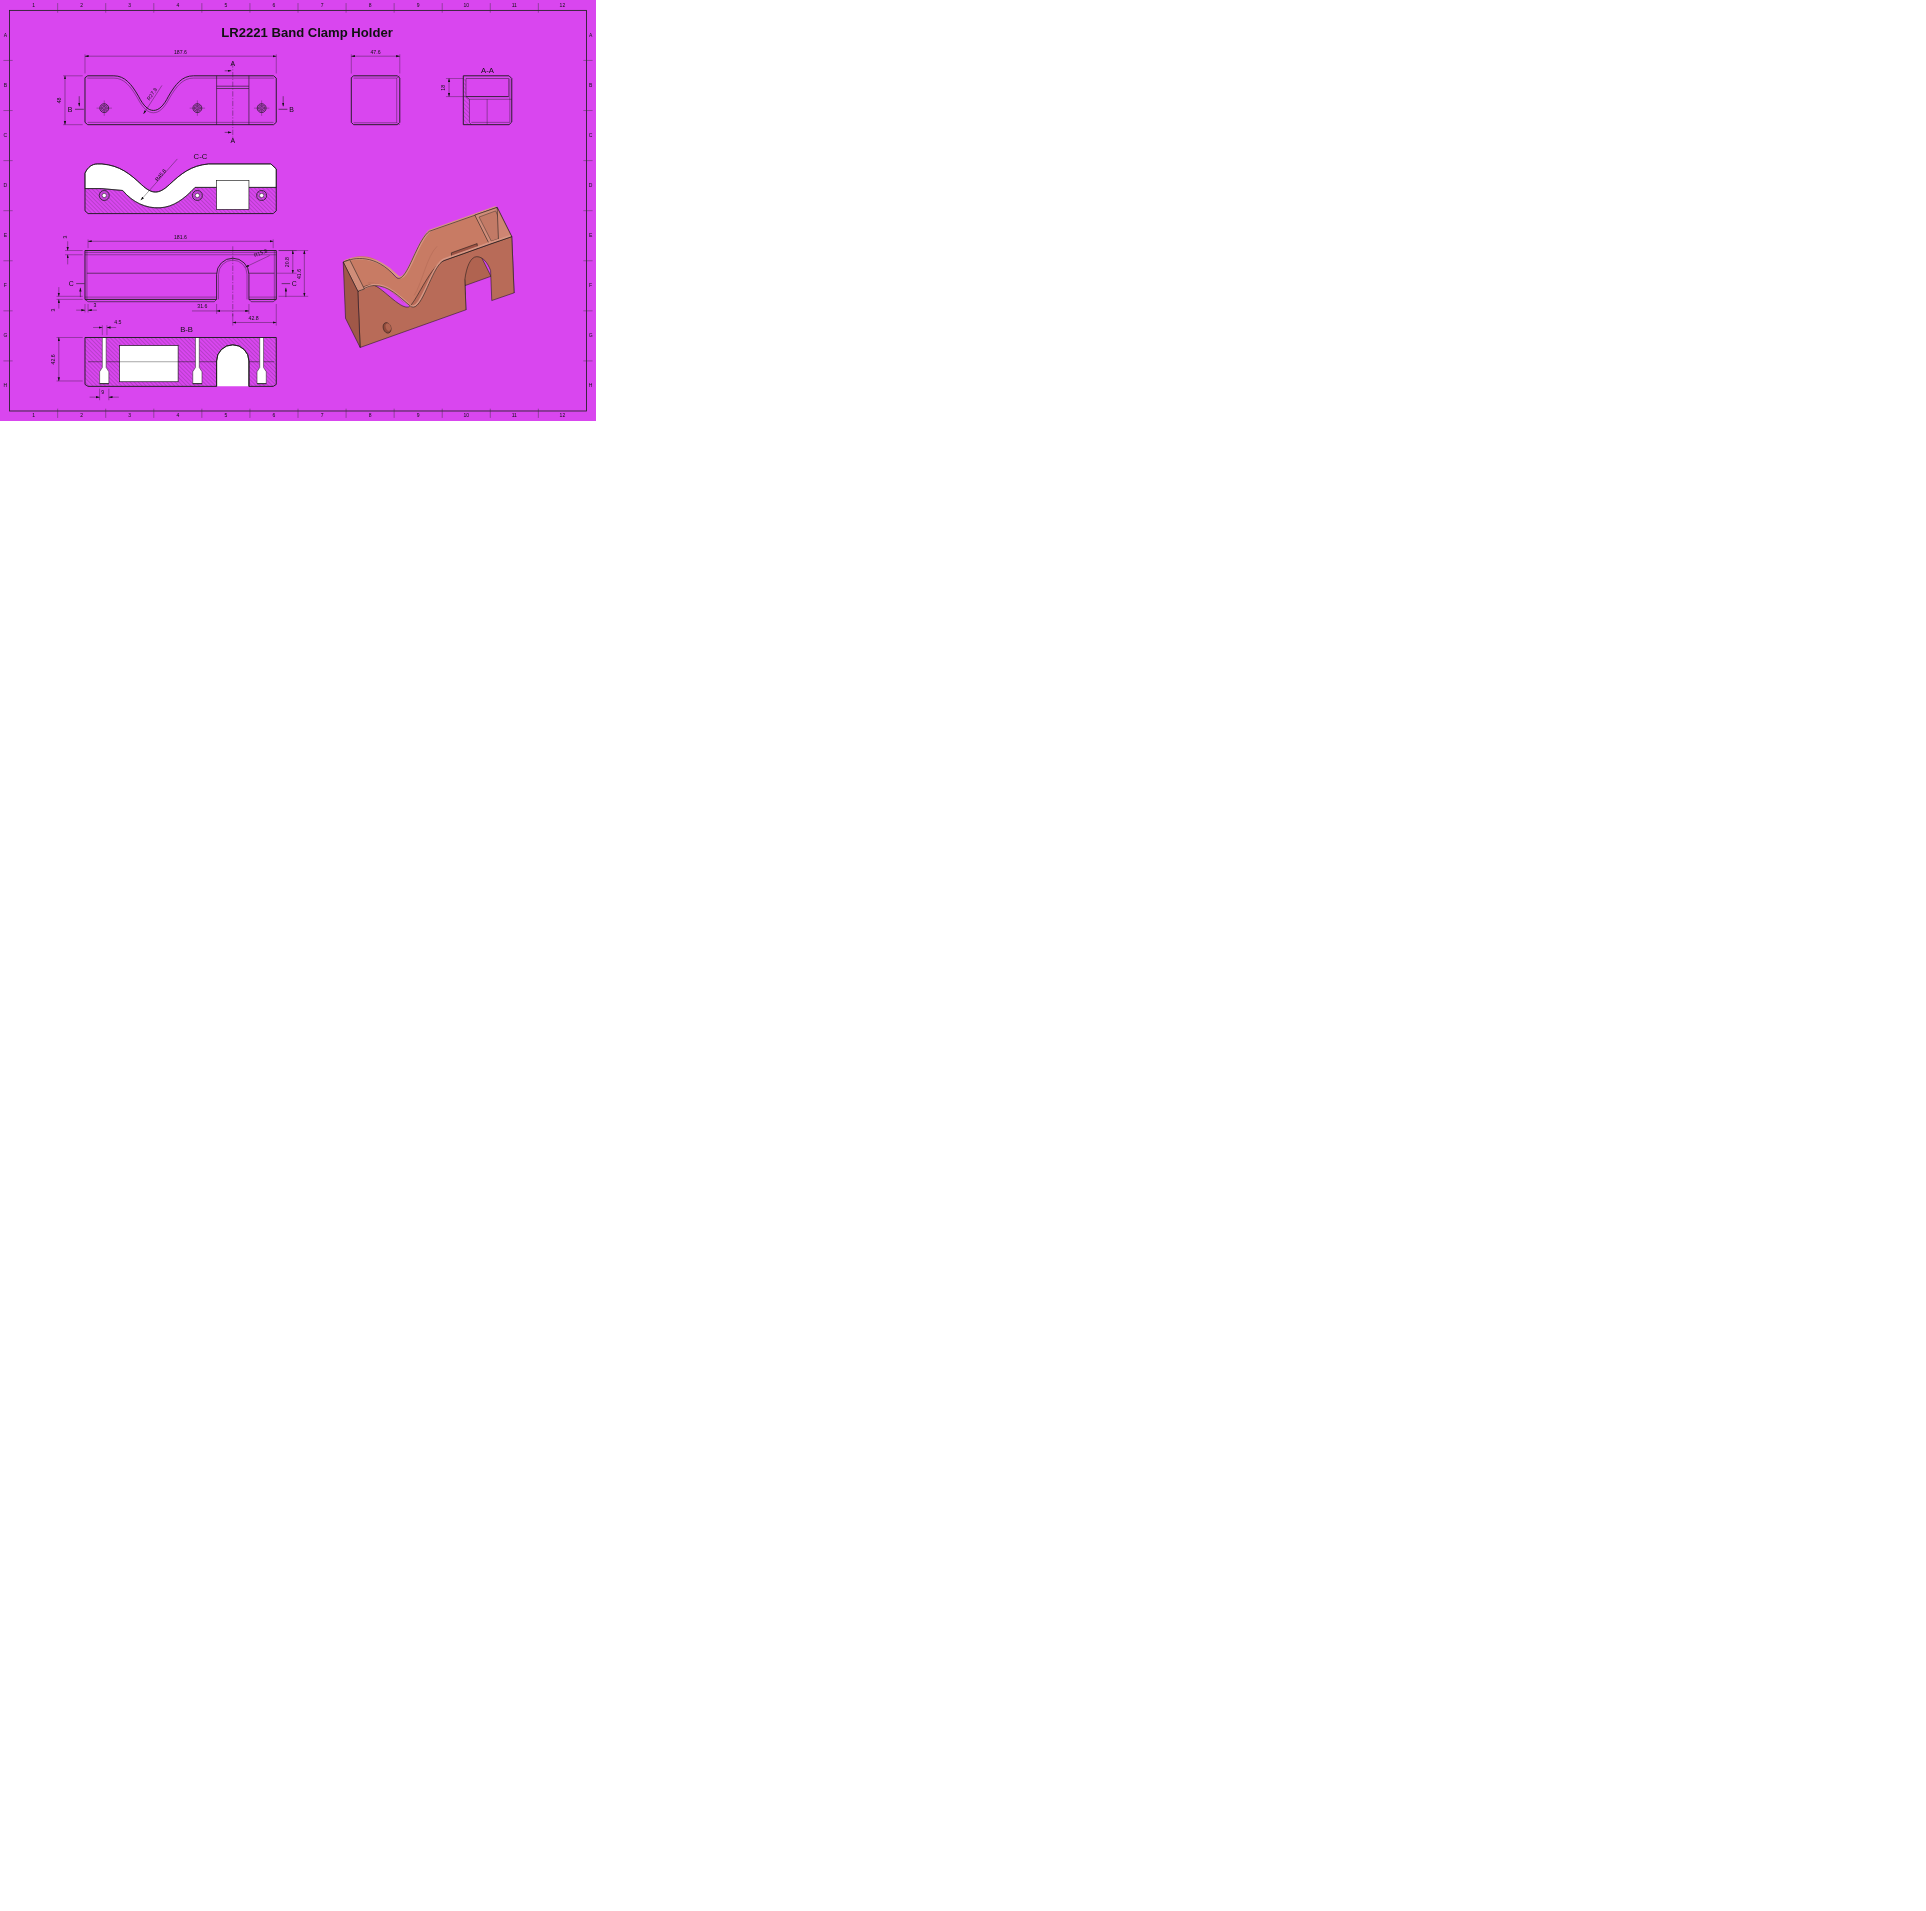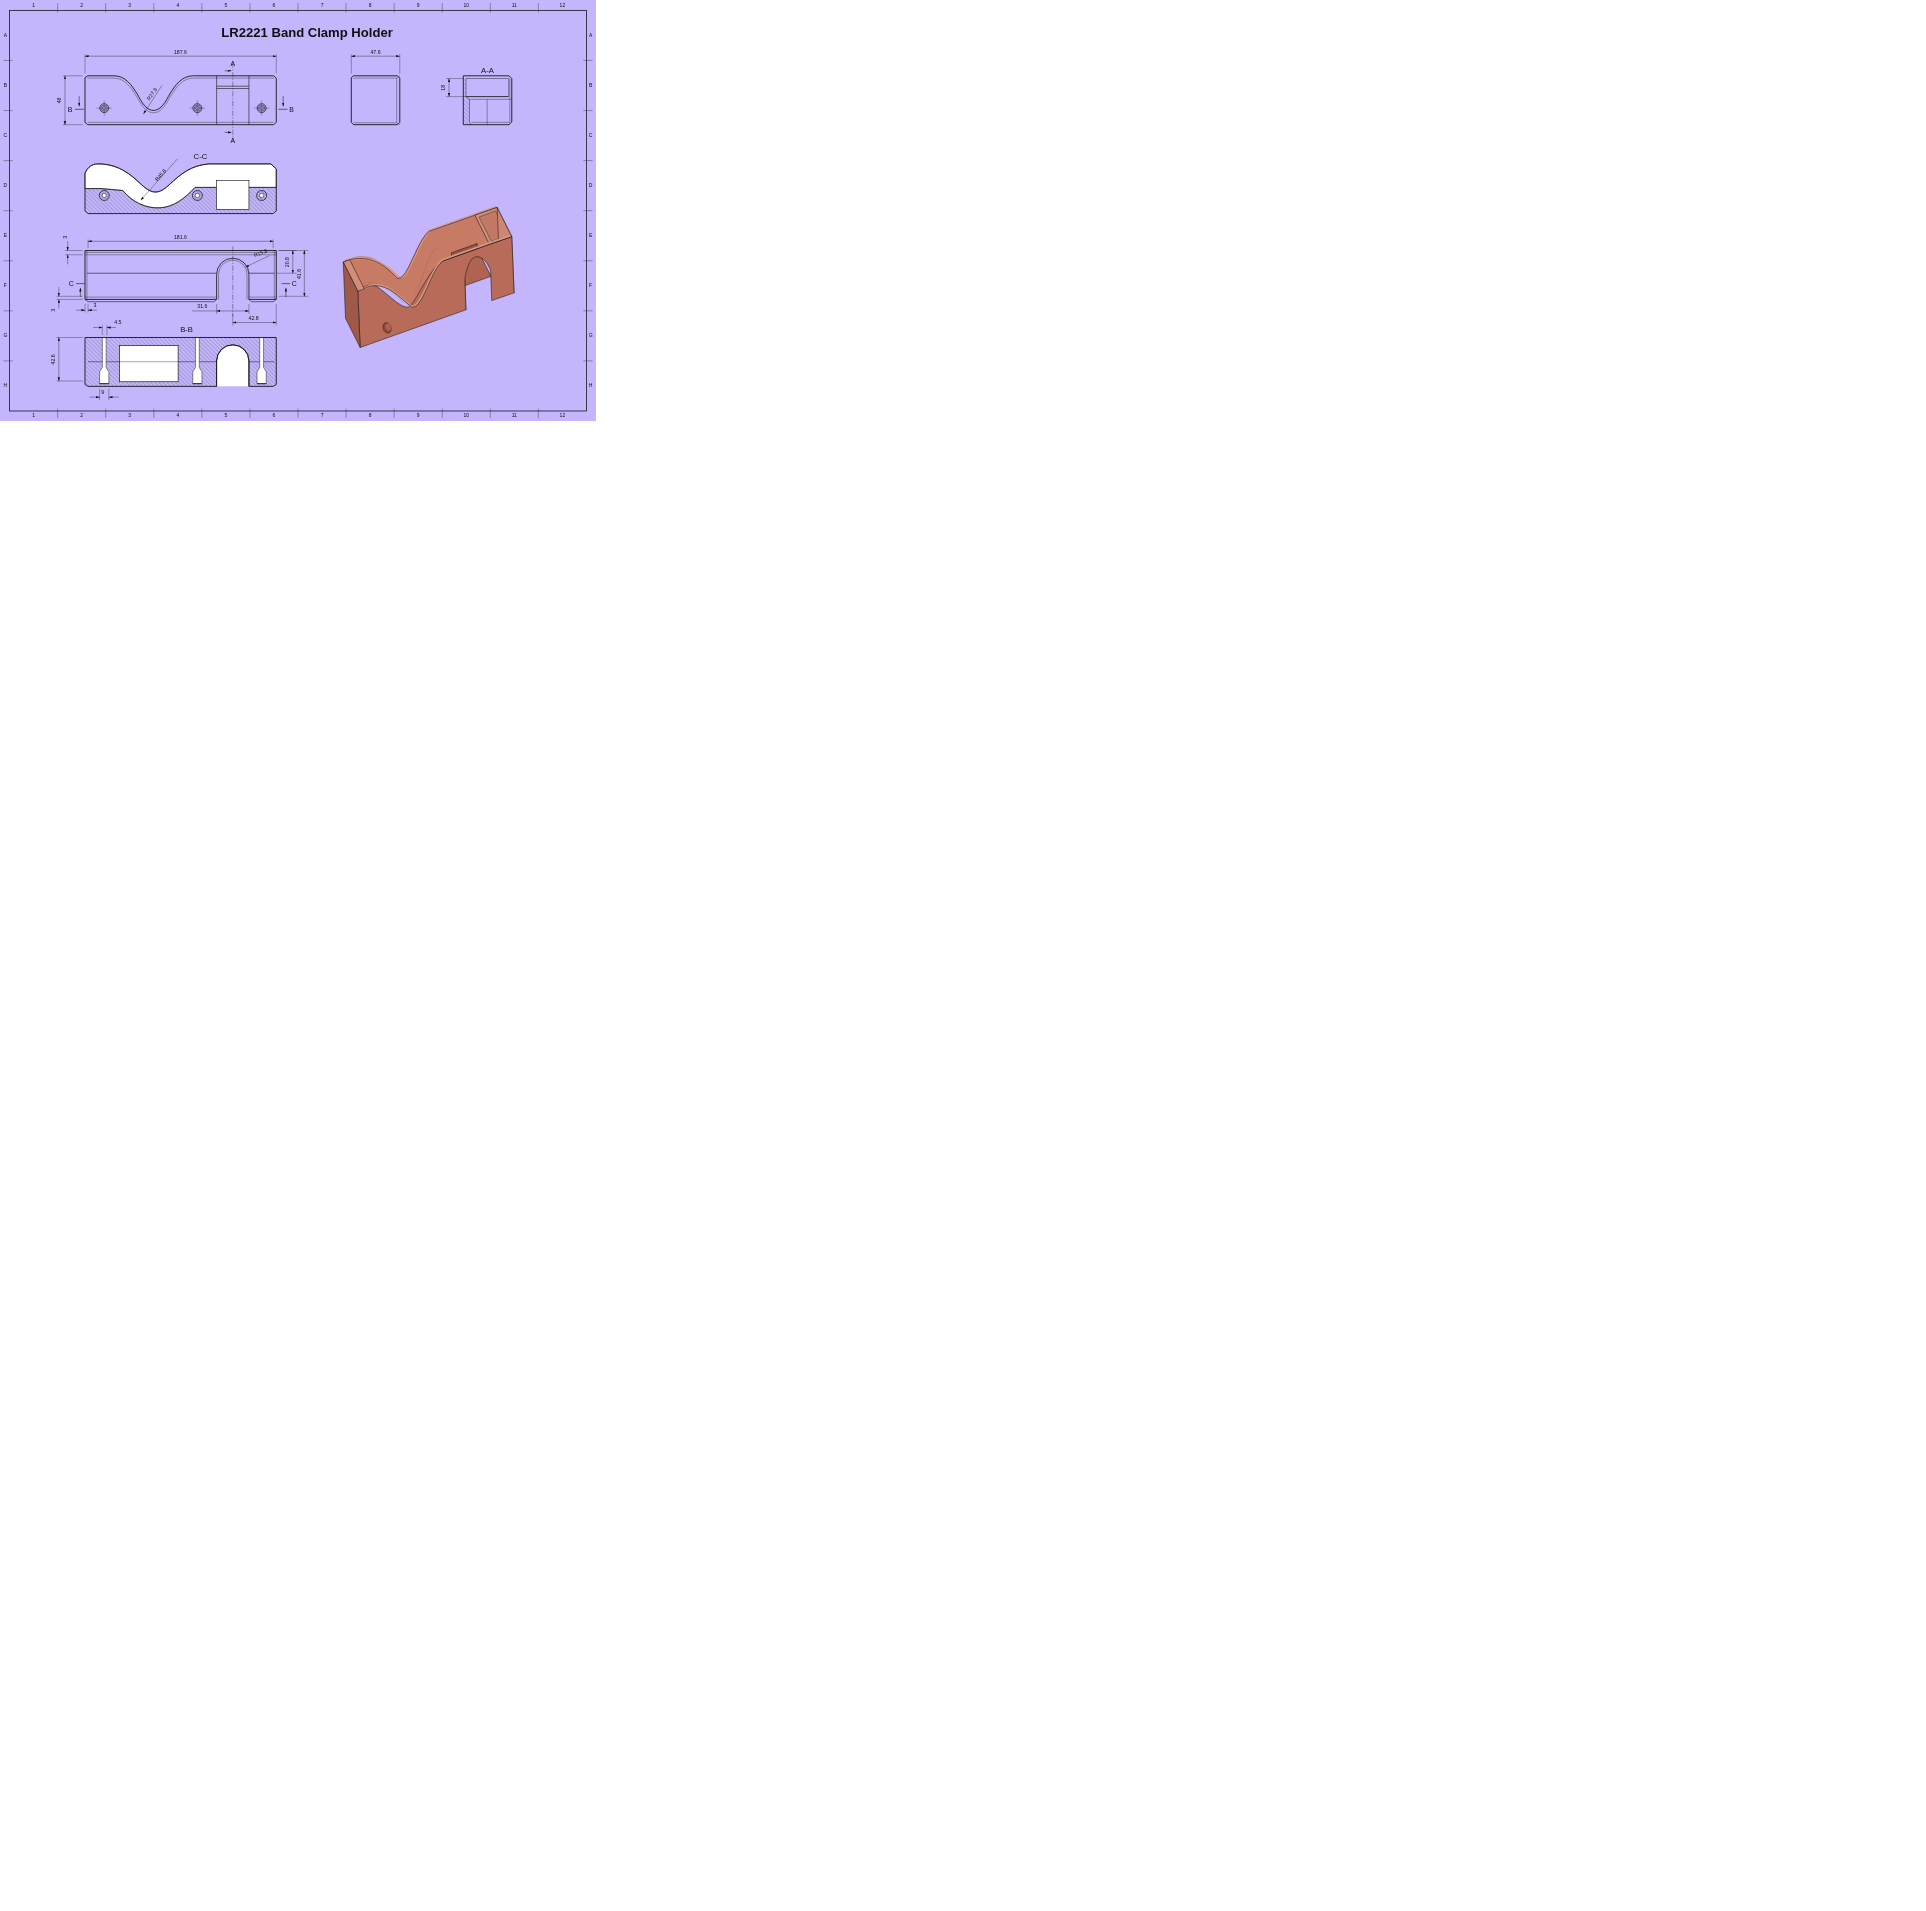--- a/index.html
+++ b/index.html
@@ -1,16 +1,16 @@
 <!DOCTYPE html>
 <html style="font-size:6.2px"><head>
 <meta charset="utf-8">
 <style>
   html,body{margin:0;padding:0;background:#ffffff;font-family:"Liberation Sans",sans-serif;}
-  #sheet{position:relative;width:596px;height:421px;background:#c4b5fd;overflow:hidden;}
+  #sheet{position:relative;width:596px;height:421px;background:#d946ef;overflow:hidden;}
   svg{display:block}
   text{fill:#111;}
   .dimtxt{font-size:13.5px;}
   .sectitle{font-size:20px;}
   .marker{font-size:18px;}
   .gridlab{font-size:13px;text-anchor:middle;}
   .ttl{font-size:34px;font-weight:bold;text-anchor:middle;}
 </style>
 </head>
 <body>

